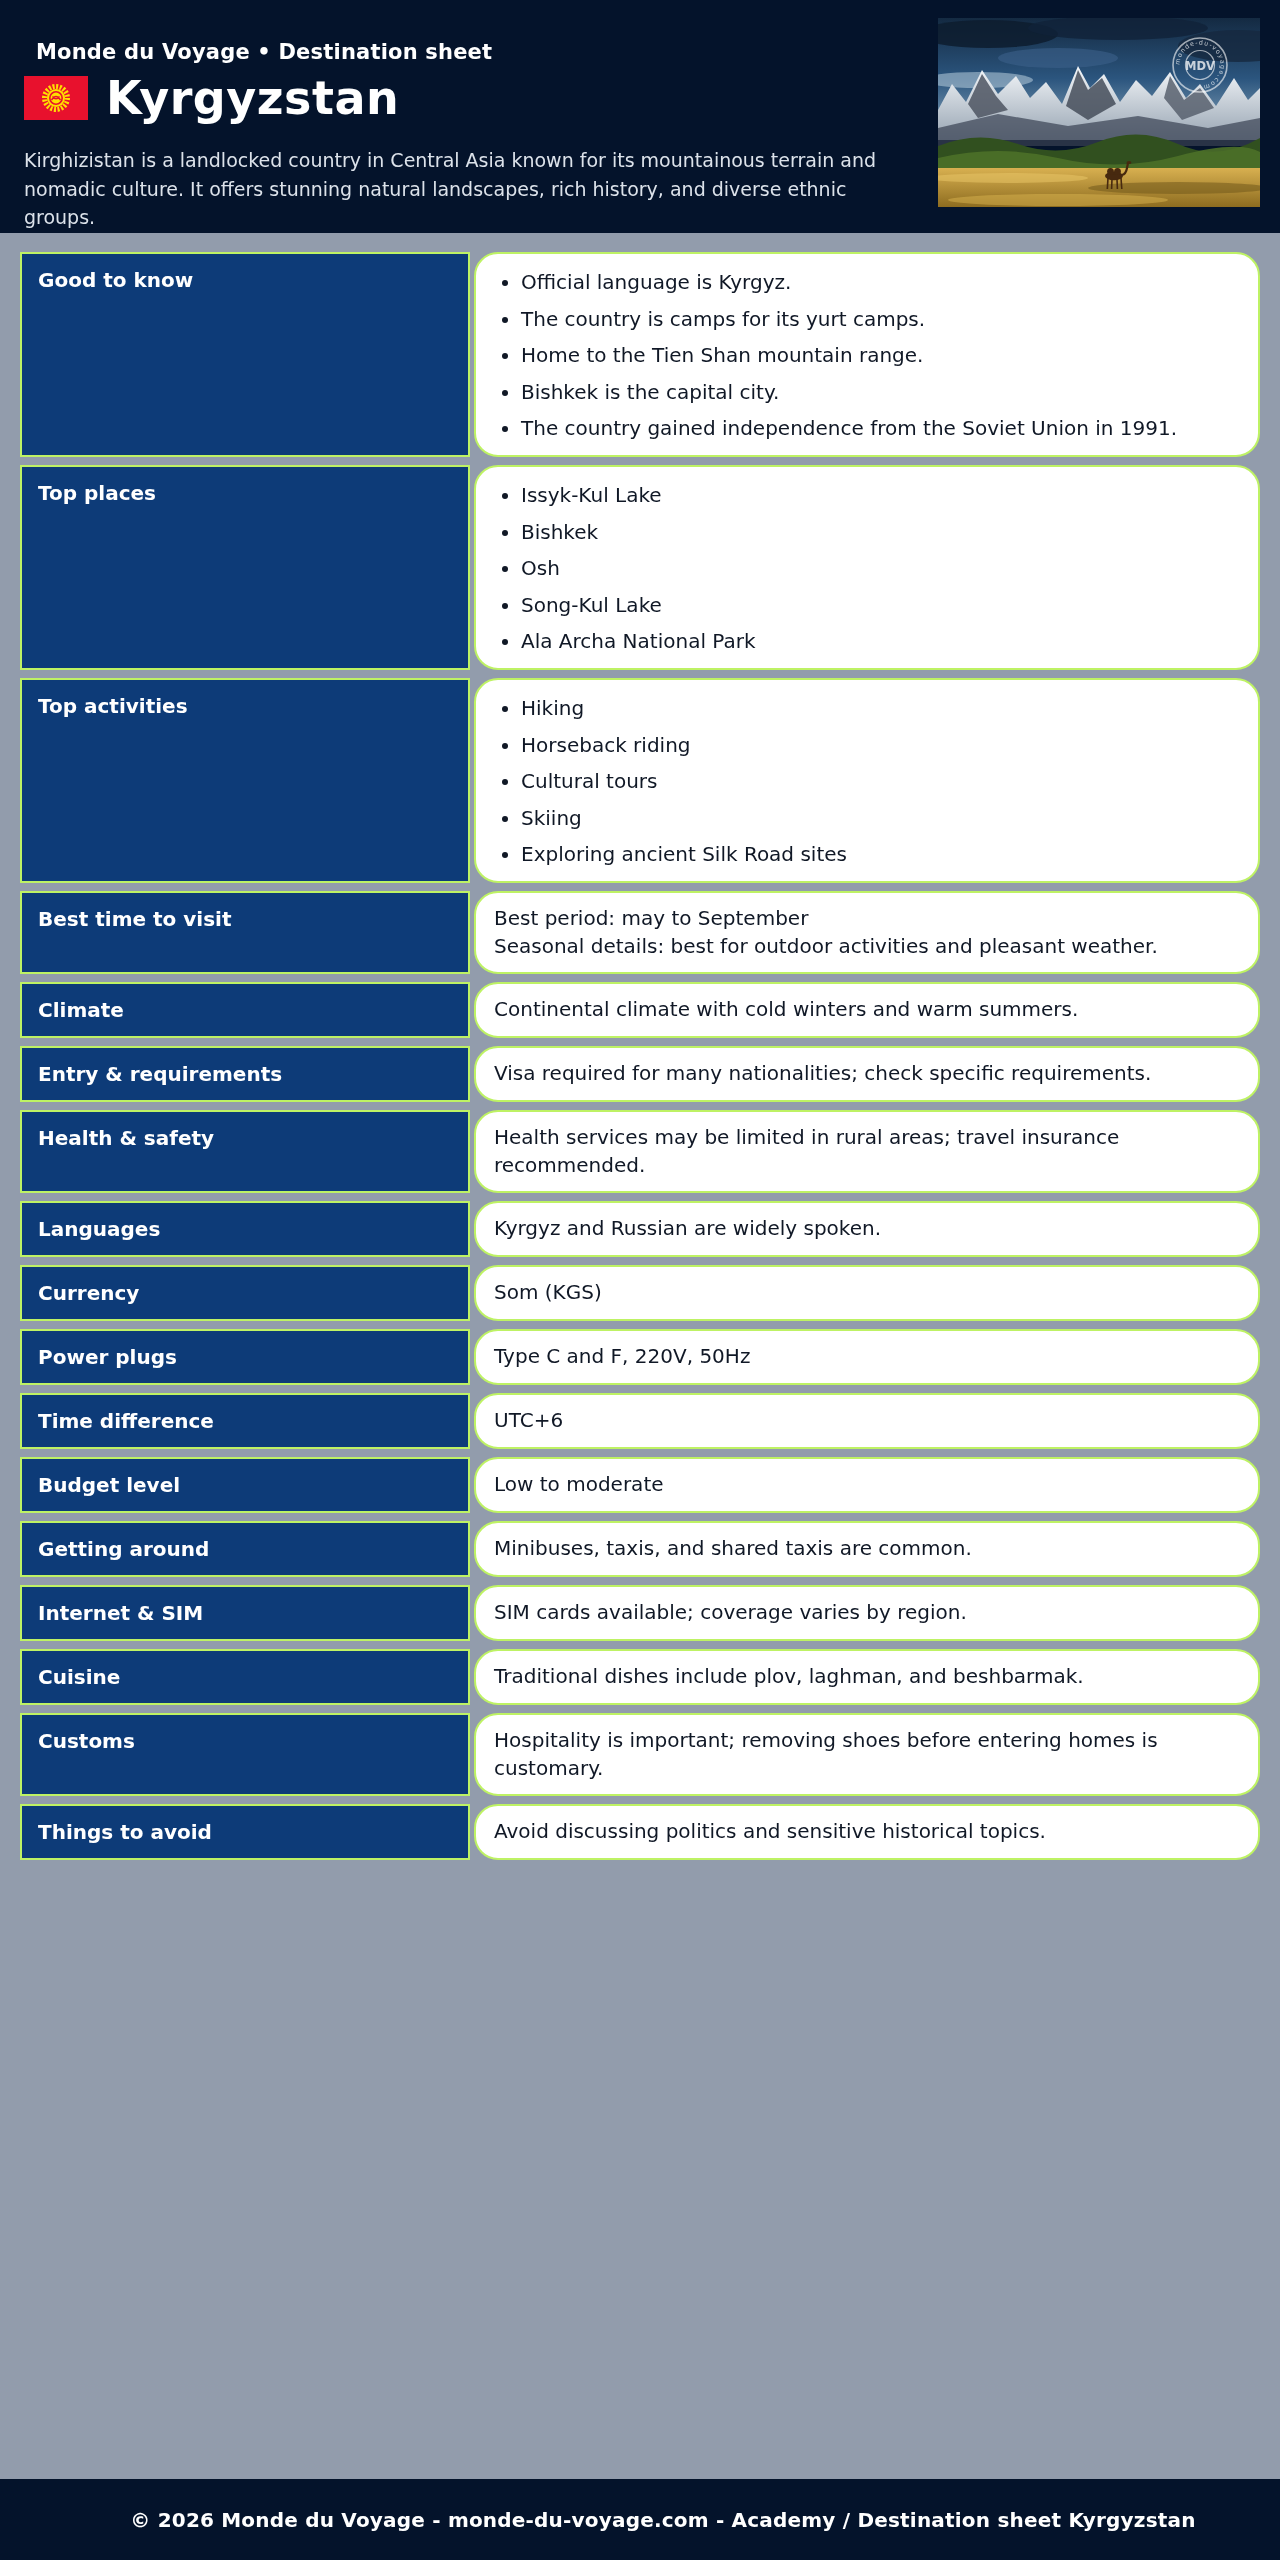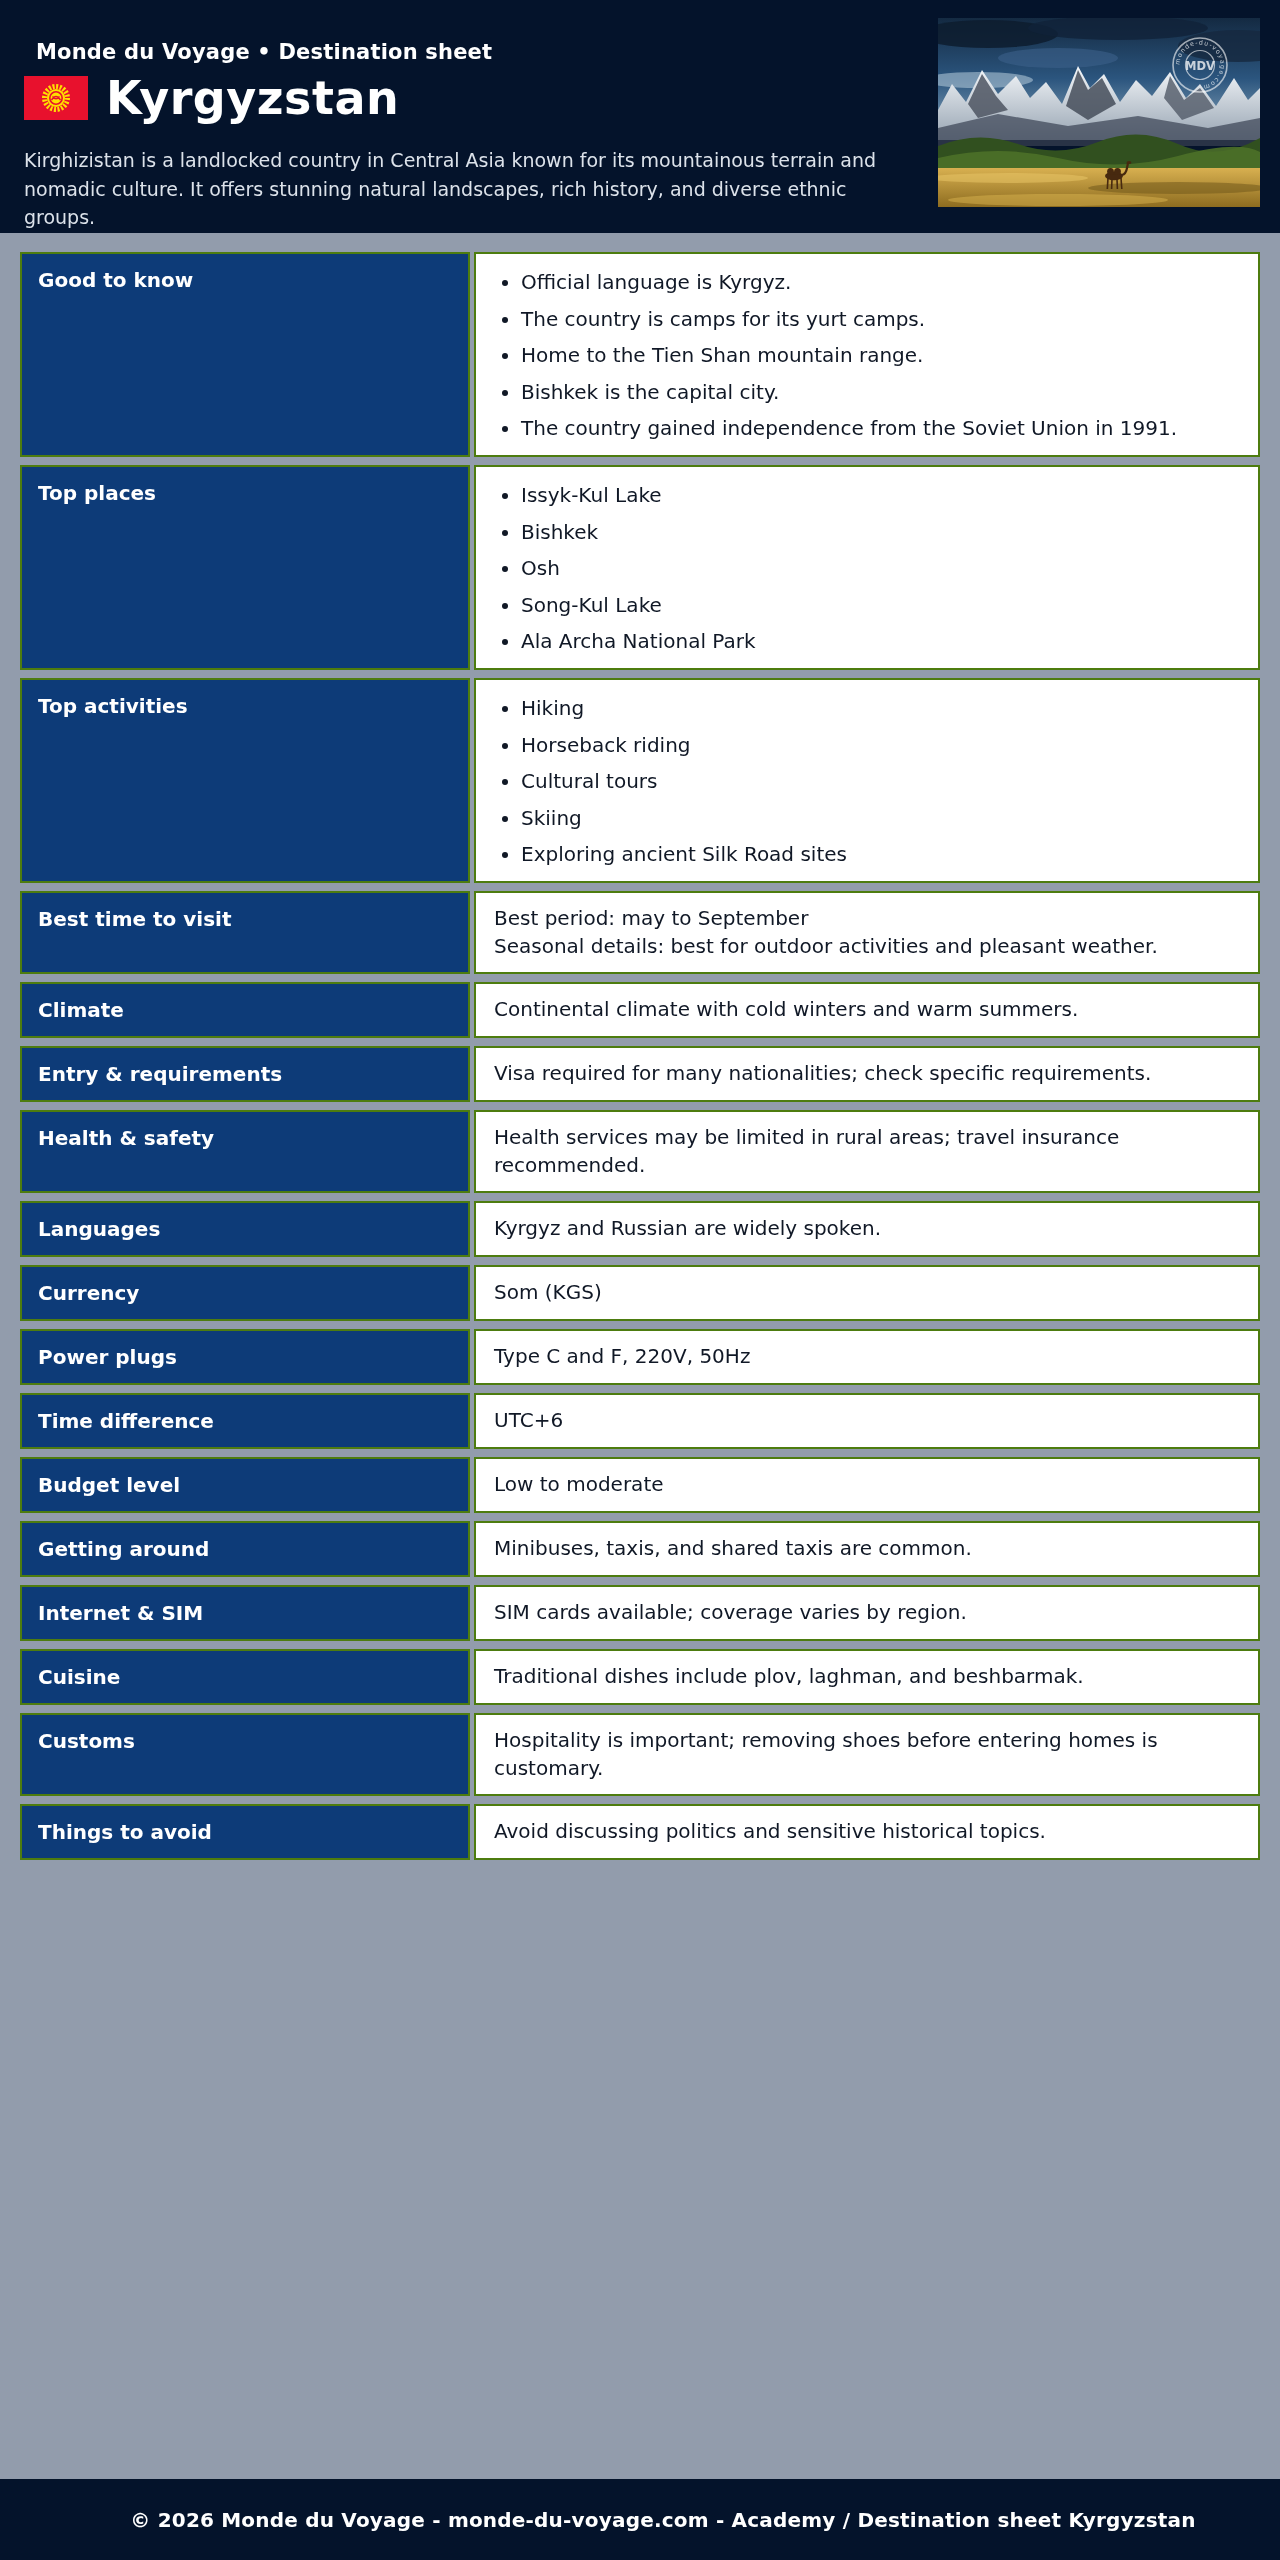--- a/index.html
+++ b/index.html
@@ -36,29 +36,29 @@
     width:322px; height:189px; display:block;
   }
 
   
   main { flex:1 1 auto; }
   .sheet {
     margin:19px 20px 0 20px;
     display:grid; grid-template-columns:1fr; row-gap:8px;
   }
   .row { display:grid; grid-template-columns:450px 1fr; column-gap:4px; }
-  .cell { border:2px solid #4d7c0f; }
+  .cell { border:2px solid #bef264; }
   .label-cell {
     background: var(--label-bg, #0d3b78);
     color:#fff; font-weight:bold; font-size:20px;
     padding:13px 16px; line-height:1.3;
   }
   .content-cell {
     background:#ffffff; color:#101826;
-    font-size:20px; line-height:1.38; padding:12px 18px;
+    font-size:20px; line-height:1.38; padding:12px 18px;border-radius:24px;
   }
   .content-cell ul { margin:3px 0 0 0; padding-left:27px; }
   .content-cell li { margin:0 0 9px 0; }
   .content-cell li:last-child { margin-bottom:0; }
 
   
   .ftr {
     flex:none; height:81px;
     background: var(--footer-bg, #04132b);
     display:flex; align-items:center; justify-content:center;padding-left:46px;

